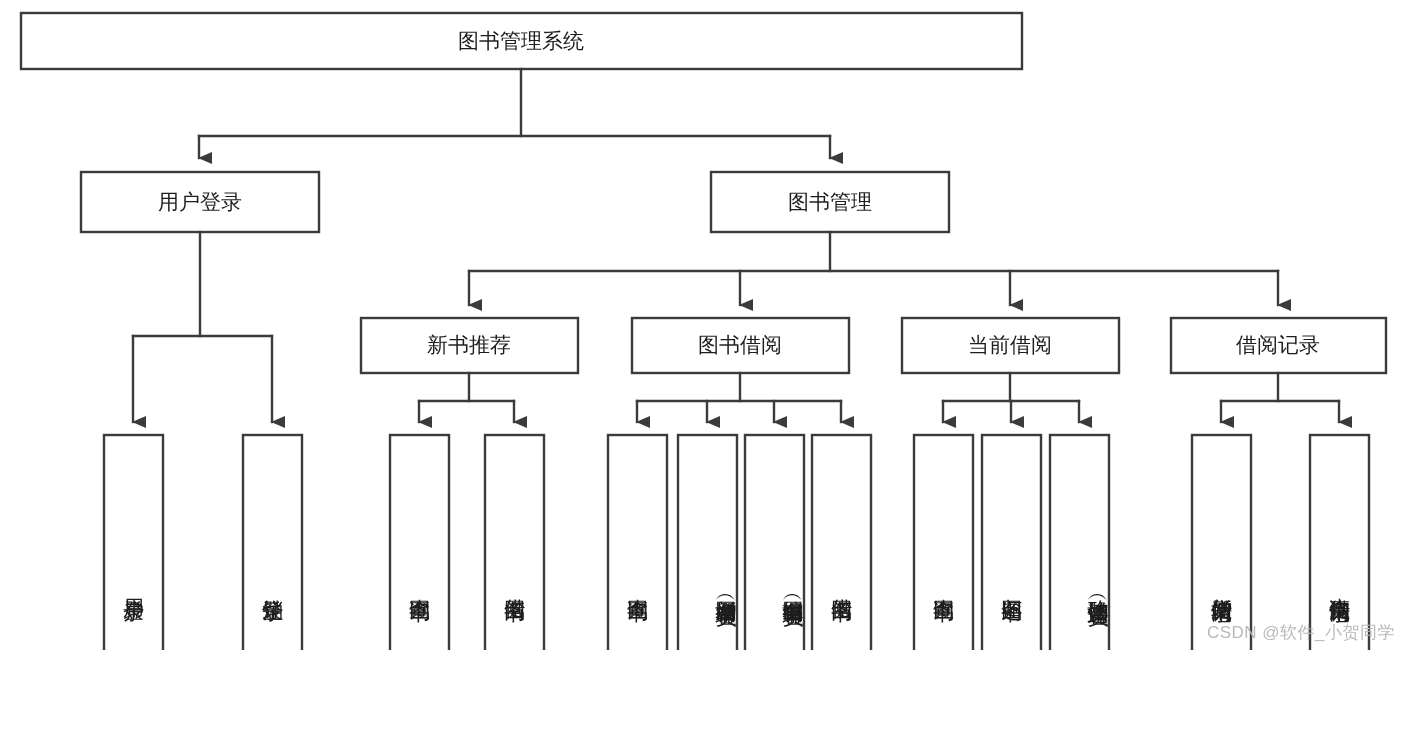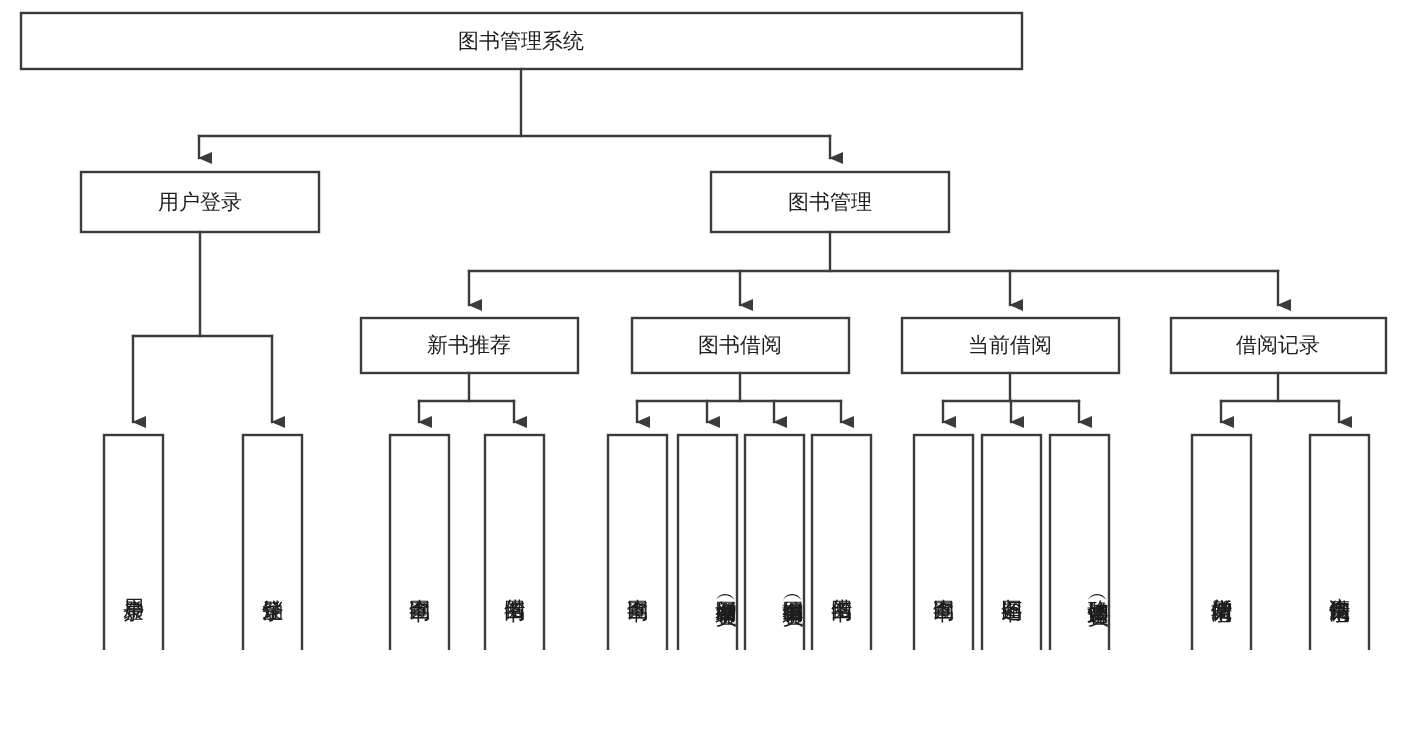--- a/index.html
+++ b/index.html
@@ -203,14 +203,15 @@
   <div class="vert-label-wrap center" style="left:608px; top:435px; width:59px; height:297px;">查询图书</div>
   <div class="vert-label-wrap" style="left:678px; top:443px; width:59px; height:289px;">新增图书（管理员）</div>
   <div class="vert-label-wrap" style="left:745px; top:443px; width:59px; height:289px;">编辑图书（管理员）</div>
   <div class="vert-label-wrap center" style="left:812px; top:435px; width:59px; height:297px;">借阅图书</div>
   <div class="vert-label-wrap center" style="left:914px; top:435px; width:59px; height:297px;">查询图书</div>
   <div class="vert-label-wrap center" style="left:982px; top:435px; width:59px; height:297px;">归还图书</div>
   <div class="vert-label-wrap" style="left:1050px; top:443px; width:59px; height:289px;">确认归还（管理员）</div>
   <div class="vert-label-wrap center" style="left:1192px; top:435px; width:59px; height:297px;">新增借阅记录</div>
   <div class="vert-label-wrap center" style="left:1310px; top:435px; width:59px; height:297px;">查询借阅记录</div>
 
+  <div id="watermark">CSDN @软件_小贺同学</div>
 
 </div>
 
 </body></html>

